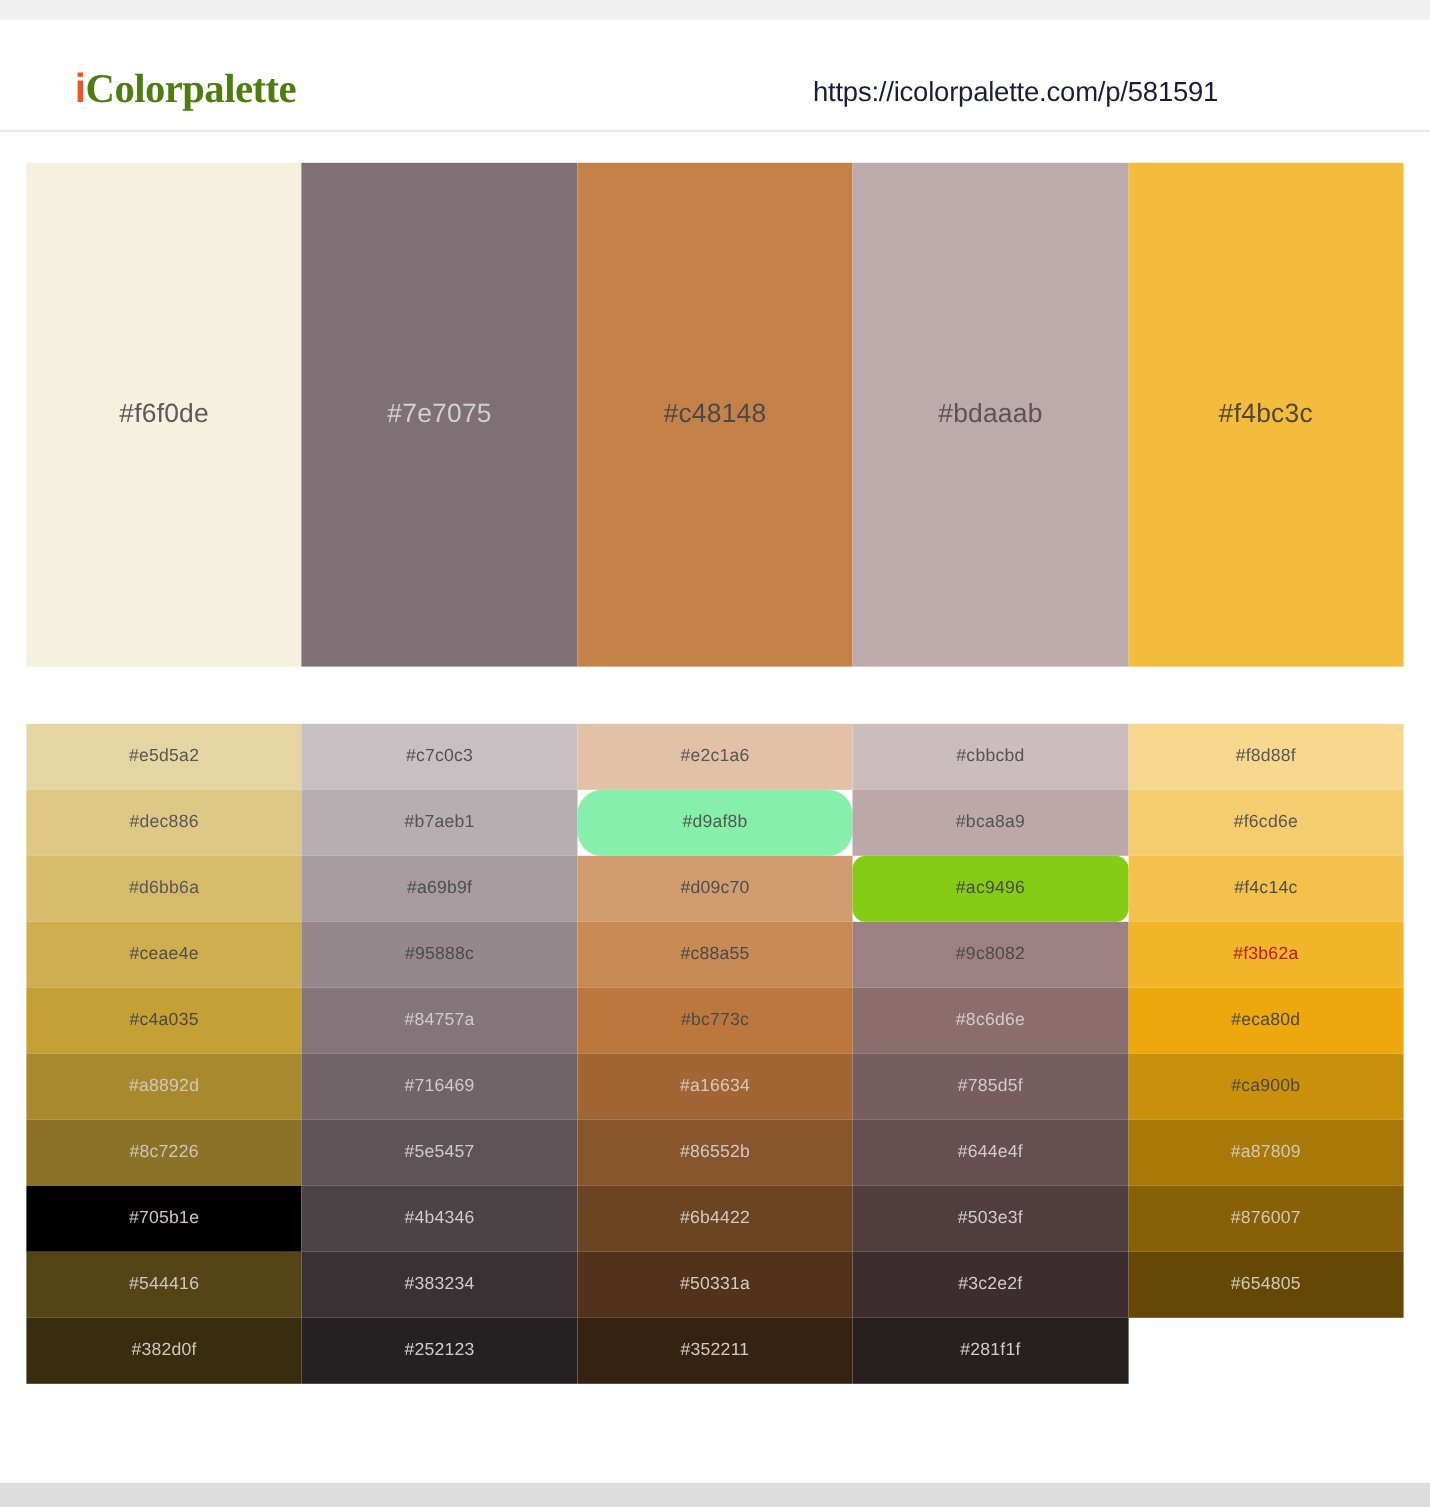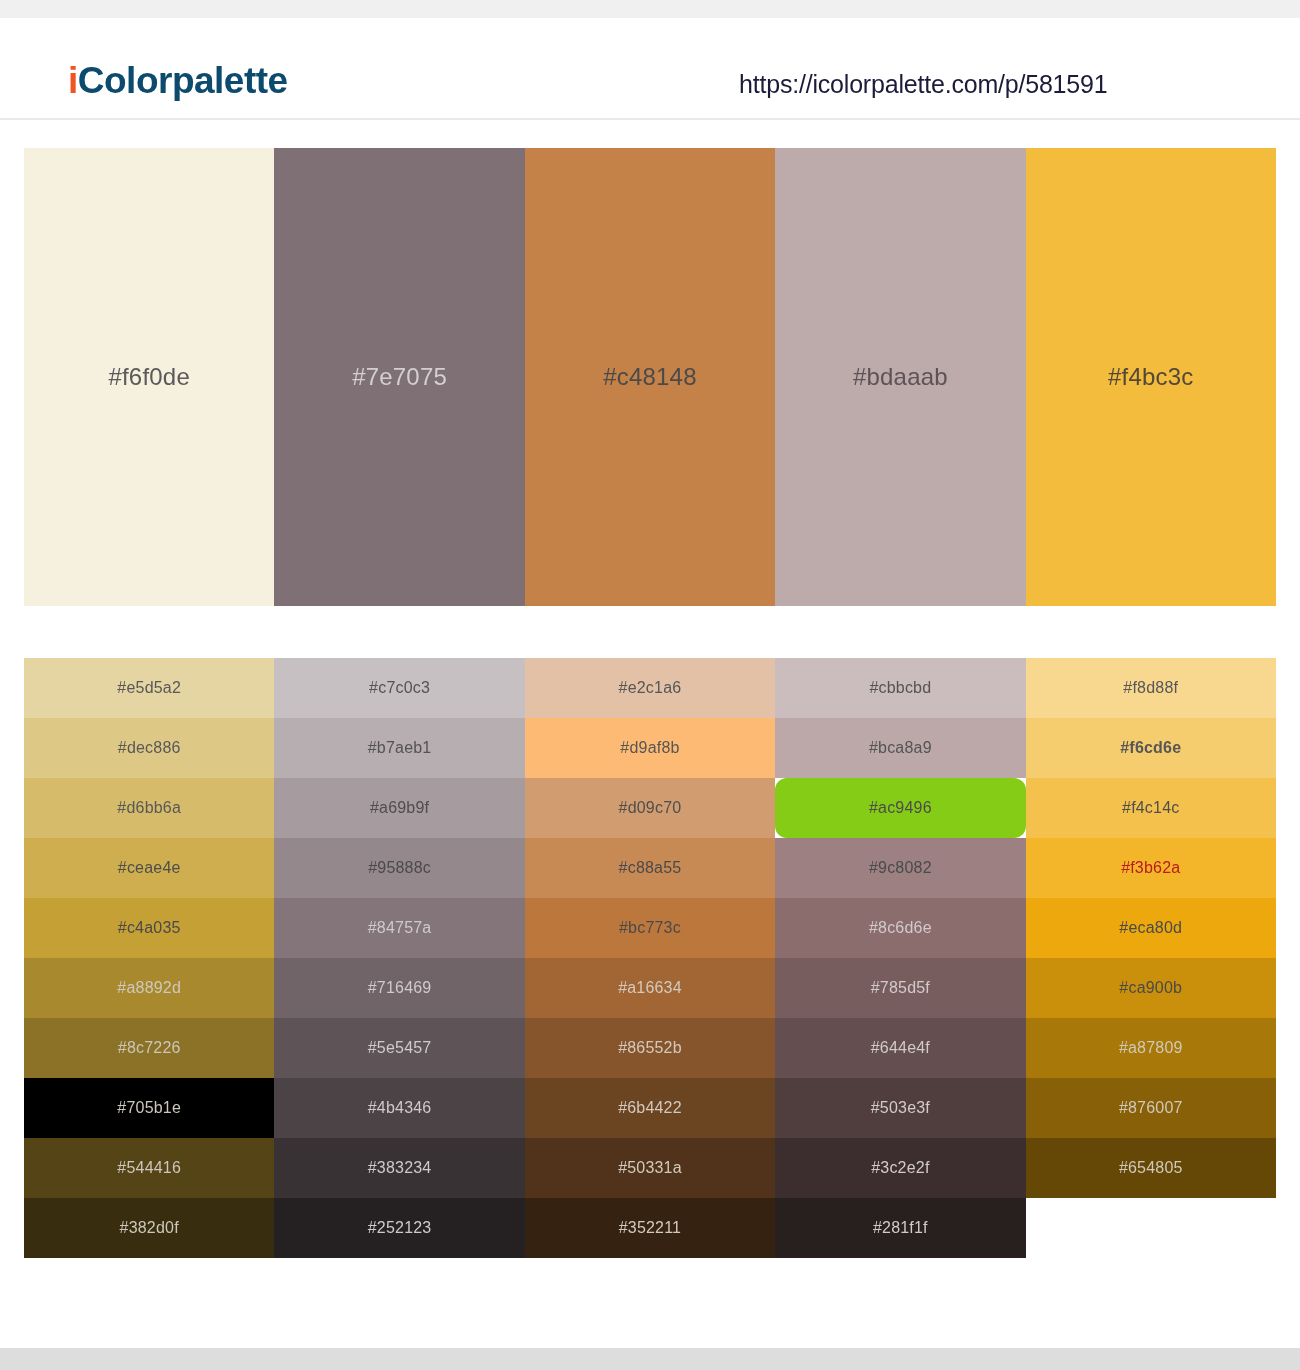--- a/index.html
+++ b/index.html
@@ -32,21 +32,21 @@
     position: absolute;
     left: 68px;
     top: 44px;
     font-size: 37px;
     font-weight: bold;
     letter-spacing: -0.5px;
     line-height: 1;
     white-space: nowrap;
   }
   .logo-i   { color: #f05423; }
-  .logo-rest{ color: #0c4a6e; }
+  .logo-rest{ color: #4d7c0f; font-family: Liberation Serif, serif; }
 
   .page-url {
     position: absolute;
     left: 739px;
     top: 54px;
     font-size: 25px;
     color: #1b1b3a;
     line-height: 1;
     white-space: nowrap;
     letter-spacing: -0.2px;
@@ -203,21 +203,21 @@
         <span class="shade-label" style="color: rgb(207, 202, 204);">#383234</span>
       </div>
       <div class="shade-cell" style="background: rgb(37, 33, 35);">
         <span class="shade-label" style="color: rgb(207, 202, 204);">#252123</span>
       </div>
     </div>
     <div class="shade-col">
       <div class="shade-cell" style="background: rgb(226, 193, 166);">
         <span class="shade-label" style="color: rgb(86, 86, 86);">#e2c1a6</span>
       </div>
-      <div class="shade-cell" style="background: #fdba74;">
+      <div class="shade-cell" style="background: #86efac; border-radius: 22px;">
         <span class="shade-label" style="color: rgb(86, 86, 86);">#d9af8b</span>
       </div>
       <div class="shade-cell" style="background: rgb(208, 156, 112);">
         <span class="shade-label" style="color: rgb(79, 79, 79);">#d09c70</span>
       </div>
       <div class="shade-cell" style="background: rgb(200, 138, 85);">
         <span class="shade-label" style="color: rgb(74, 74, 74);">#c88a55</span>
       </div>
       <div class="shade-cell" style="background: rgb(188, 119, 60);">
         <span class="shade-label" style="color: rgb(74, 74, 74);">#bc773c</span>
@@ -267,21 +267,21 @@
         <span class="shade-label" style="color: rgb(210, 202, 203);">#3c2e2f</span>
       </div>
       <div class="shade-cell" style="background: rgb(40, 31, 31);">
         <span class="shade-label" style="color: rgb(210, 202, 203);">#281f1f</span>
       </div>
     </div>
     <div class="shade-col">
       <div class="shade-cell" style="background: rgb(248, 216, 143);">
         <span class="shade-label" style="color: rgb(87, 87, 87);">#f8d88f</span>
       </div>
-      <div class="shade-cell" style="background: rgb(246, 205, 110); font-weight: bold;">
+      <div class="shade-cell" style="background: rgb(246, 205, 110);">
         <span class="shade-label" style="color: rgb(87, 87, 87);">#f6cd6e</span>
       </div>
       <div class="shade-cell" style="background: rgb(244, 193, 76);">
         <span class="shade-label" style="color: rgb(78, 78, 78);">#f4c14c</span>
       </div>
       <div class="shade-cell" style="background: rgb(243, 182, 42);">
         <span class="shade-label" style="color: #b91c1c; text-align: right;">#f3b62a</span>
       </div>
       <div class="shade-cell" style="background: rgb(236, 168, 13);">
         <span class="shade-label" style="color: rgb(74, 74, 74);">#eca80d</span>

